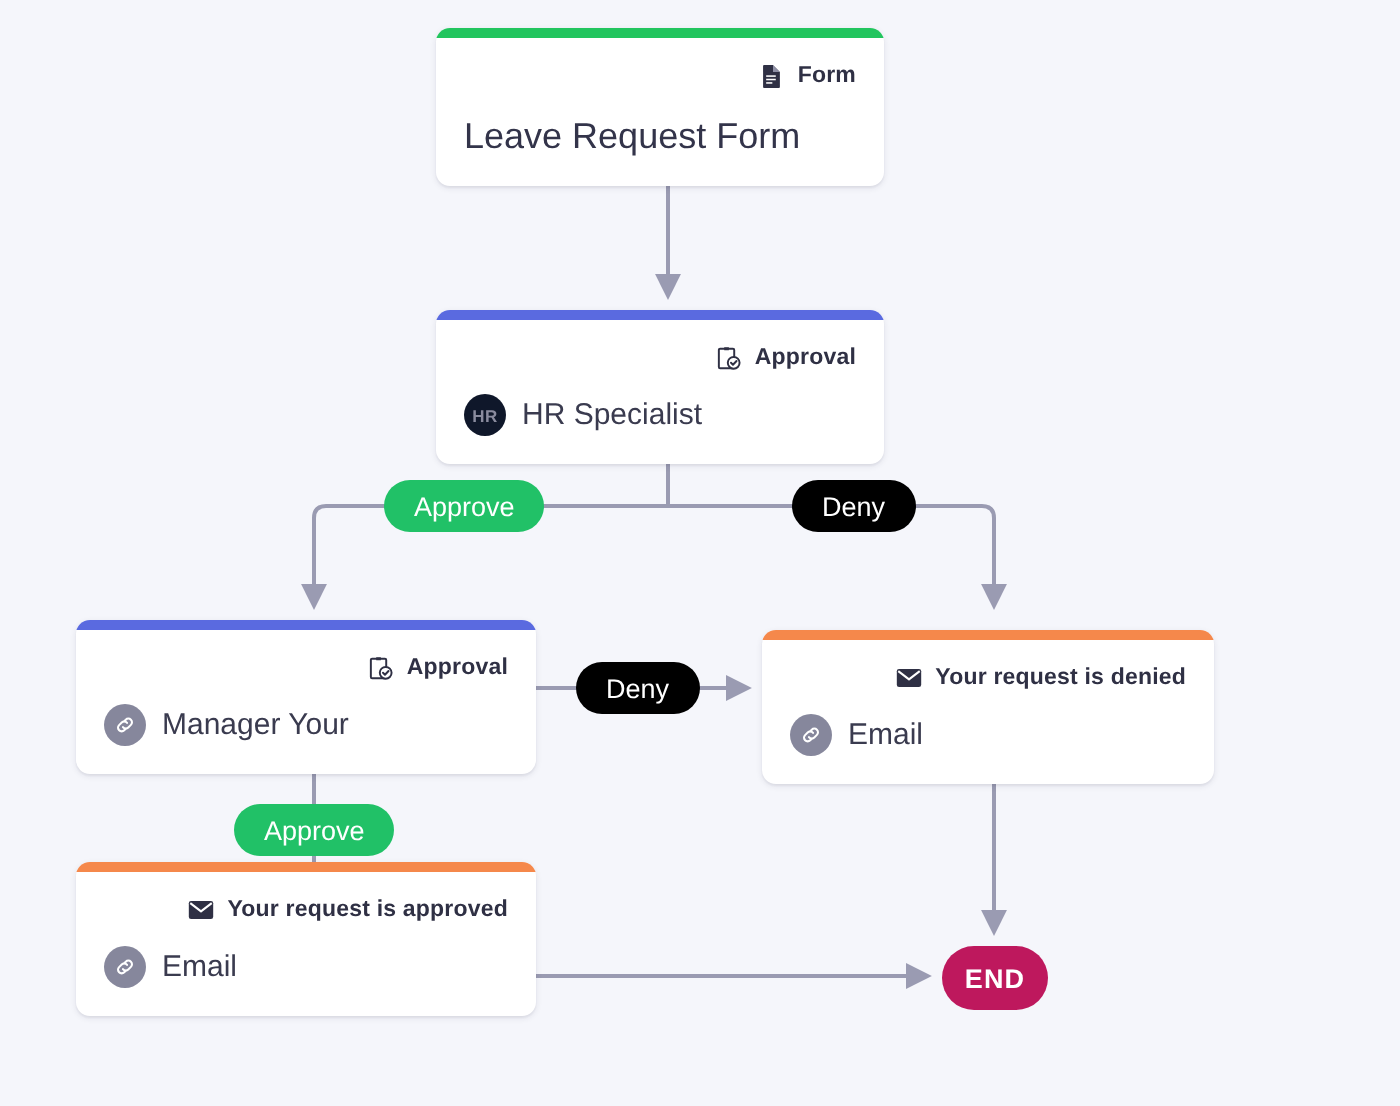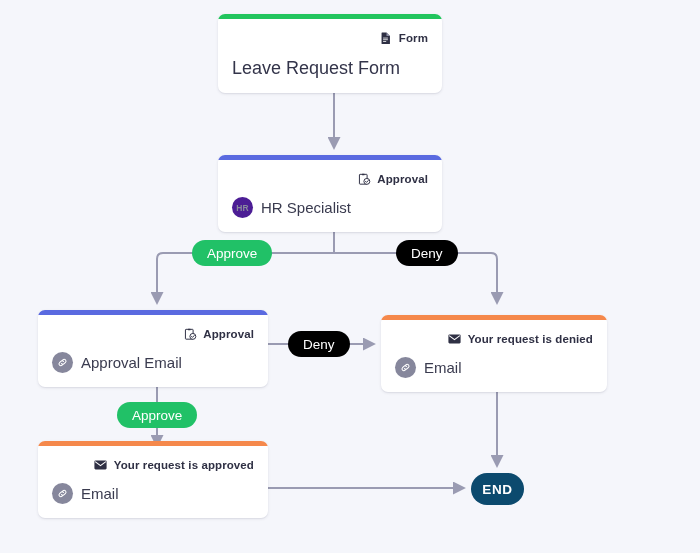--- a/index.html
+++ b/index.html
@@ -73,21 +73,21 @@
   }
   .node-main.big {
     font-size: 18px;
     margin-top: 13px;
     color: #33344a;
   }
   .avatar {
     width: 21px;
     height: 21px;
     border-radius: 50%;
-    background: #4c1d95;
+    background: #0f172a;
     color: #8a8b9e;
     font-size: 8.5px;
     font-weight: bold;
     display: flex;
     align-items: center;
     justify-content: center;
     flex: 0 0 21px;
     letter-spacing: .2px;
   }
   .avatar.link {
@@ -111,21 +111,21 @@
     white-space: nowrap;
   }
   .badge.approve { background: #21c167; }
   .badge.deny    { background: #000000; }
 
   .end-node {
     position: absolute;
     display: flex;
     align-items: center;
     justify-content: center;
-    background: #0c4a6e;
+    background: #be185d;
     color: #ffffff;
     font-size: 13.5px;
     font-weight: bold;
     letter-spacing: .6px;
     border-radius: 16px;
     z-index: 4;
   }
 </style>
 </head>
 <body>
@@ -214,21 +214,21 @@
         </span>
         <span>Approval</span>
       </div>
       <div class="node-main">
         <span class="avatar link">
           <svg viewBox="0 0 16 16" width="11" height="11" aria-hidden="true">
             <path d="M6.5 9.5a2.6 2.6 0 0 0 3.9 0.3l1.9-1.9a2.65 2.65 0 0 0-3.75-3.75l-1.1 1.1" fill="none" stroke="#ffffff" stroke-width="1.5" stroke-linecap="round"></path>
             <path d="M9.5 6.5a2.6 2.6 0 0 0-3.9-0.3l-1.9 1.9a2.65 2.65 0 0 0 3.75 3.75l1.1-1.1" fill="none" stroke="#ffffff" stroke-width="1.5" stroke-linecap="round"></path>
           </svg>
         </span>
-        <span>Approval Email</span>
+        <span>Manager Your</span>
       </div>
     </div>
   </div>
 
   <div class="node" style="left:381px; top:315px; width:226px;">
     <div class="node-bar" style="background:#f5884b;"></div>
     <div class="node-body">
       <div class="node-head">
         <span class="glyph">
           <svg viewBox="0 0 16 12" width="13" height="10" aria-hidden="true">
@@ -243,21 +243,21 @@
           <svg viewBox="0 0 16 16" width="11" height="11" aria-hidden="true">
             <path d="M6.5 9.5a2.6 2.6 0 0 0 3.9 0.3l1.9-1.9a2.65 2.65 0 0 0-3.75-3.75l-1.1 1.1" fill="none" stroke="#ffffff" stroke-width="1.5" stroke-linecap="round"></path>
             <path d="M9.5 6.5a2.6 2.6 0 0 0-3.9-0.3l-1.9 1.9a2.65 2.65 0 0 0 3.75 3.75l1.1-1.1" fill="none" stroke="#ffffff" stroke-width="1.5" stroke-linecap="round"></path>
           </svg>
         </span>
         <span>Email</span>
       </div>
     </div>
   </div>
 
-  <div class="node" style="left:38px; top:441px; width:230px;">
+  <div class="node" style="left:38px; top:431px; width:230px;">
     <div class="node-bar" style="background:#f5884b;"></div>
     <div class="node-body">
       <div class="node-head">
         <span class="glyph">
           <svg viewBox="0 0 16 12" width="13" height="10" aria-hidden="true">
             <rect x="0.5" y="0.5" width="15" height="11" rx="1.4" fill="#2f3044"></rect>
             <path d="M1.4 1.8L8 6.8l6.6-5" fill="none" stroke="#ffffff" stroke-width="1.3" stroke-linejoin="round"></path>
           </svg>
         </span>
         <span>Your request is approved</span>

